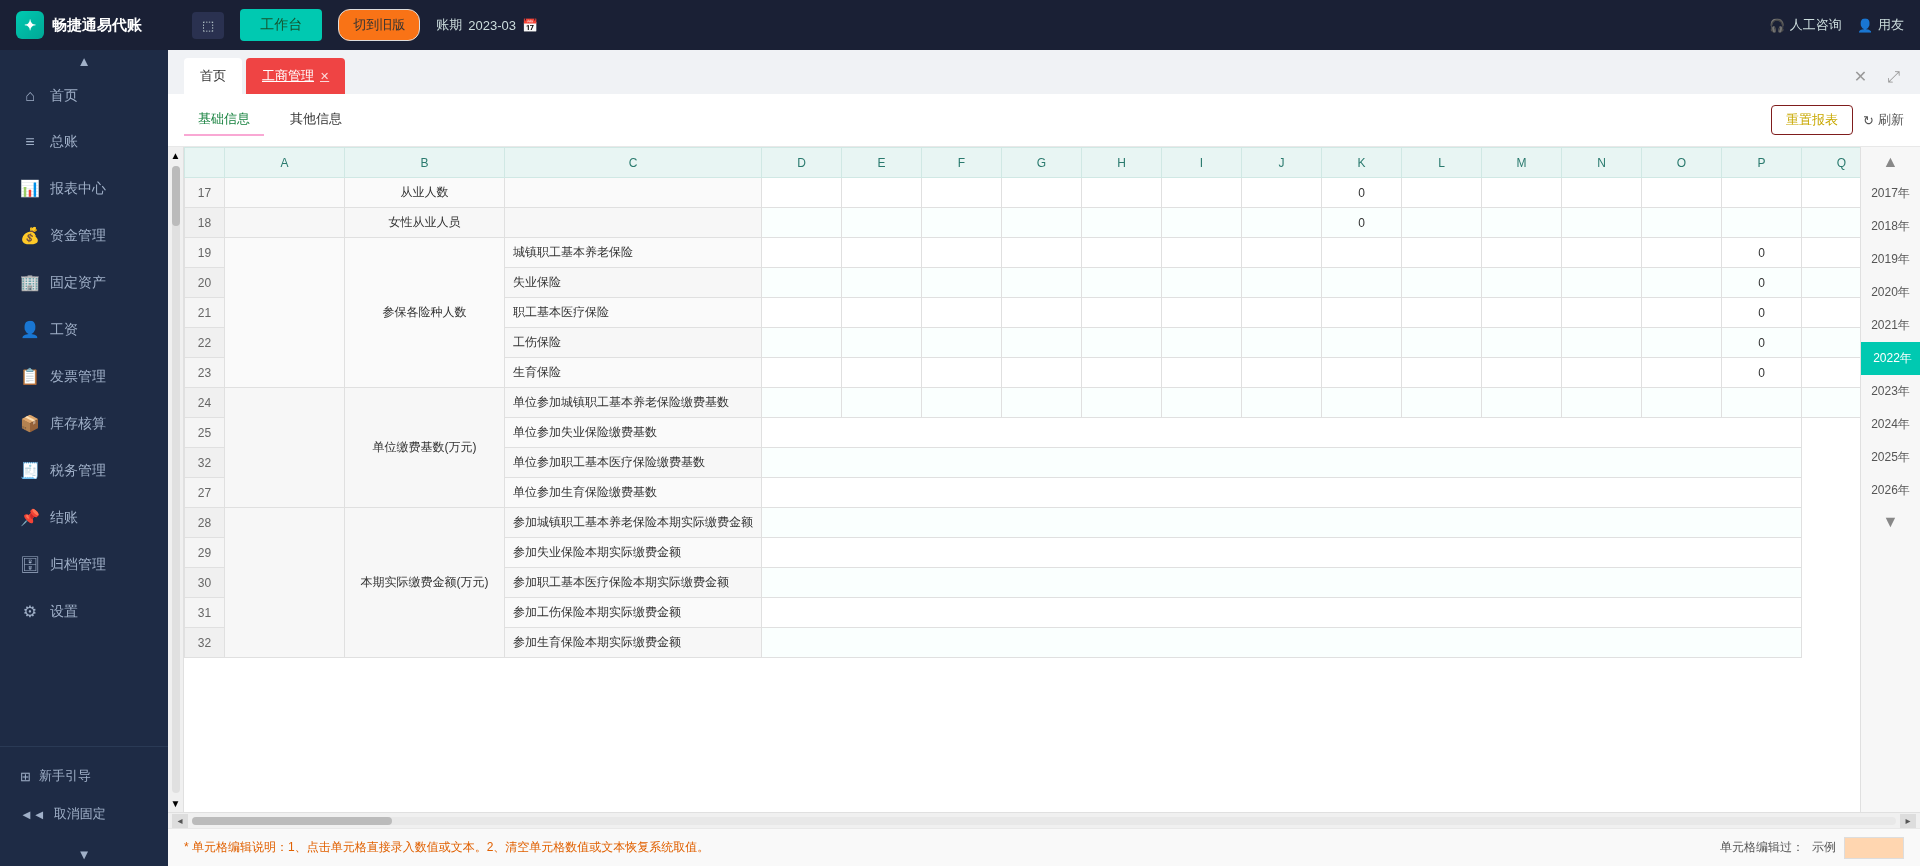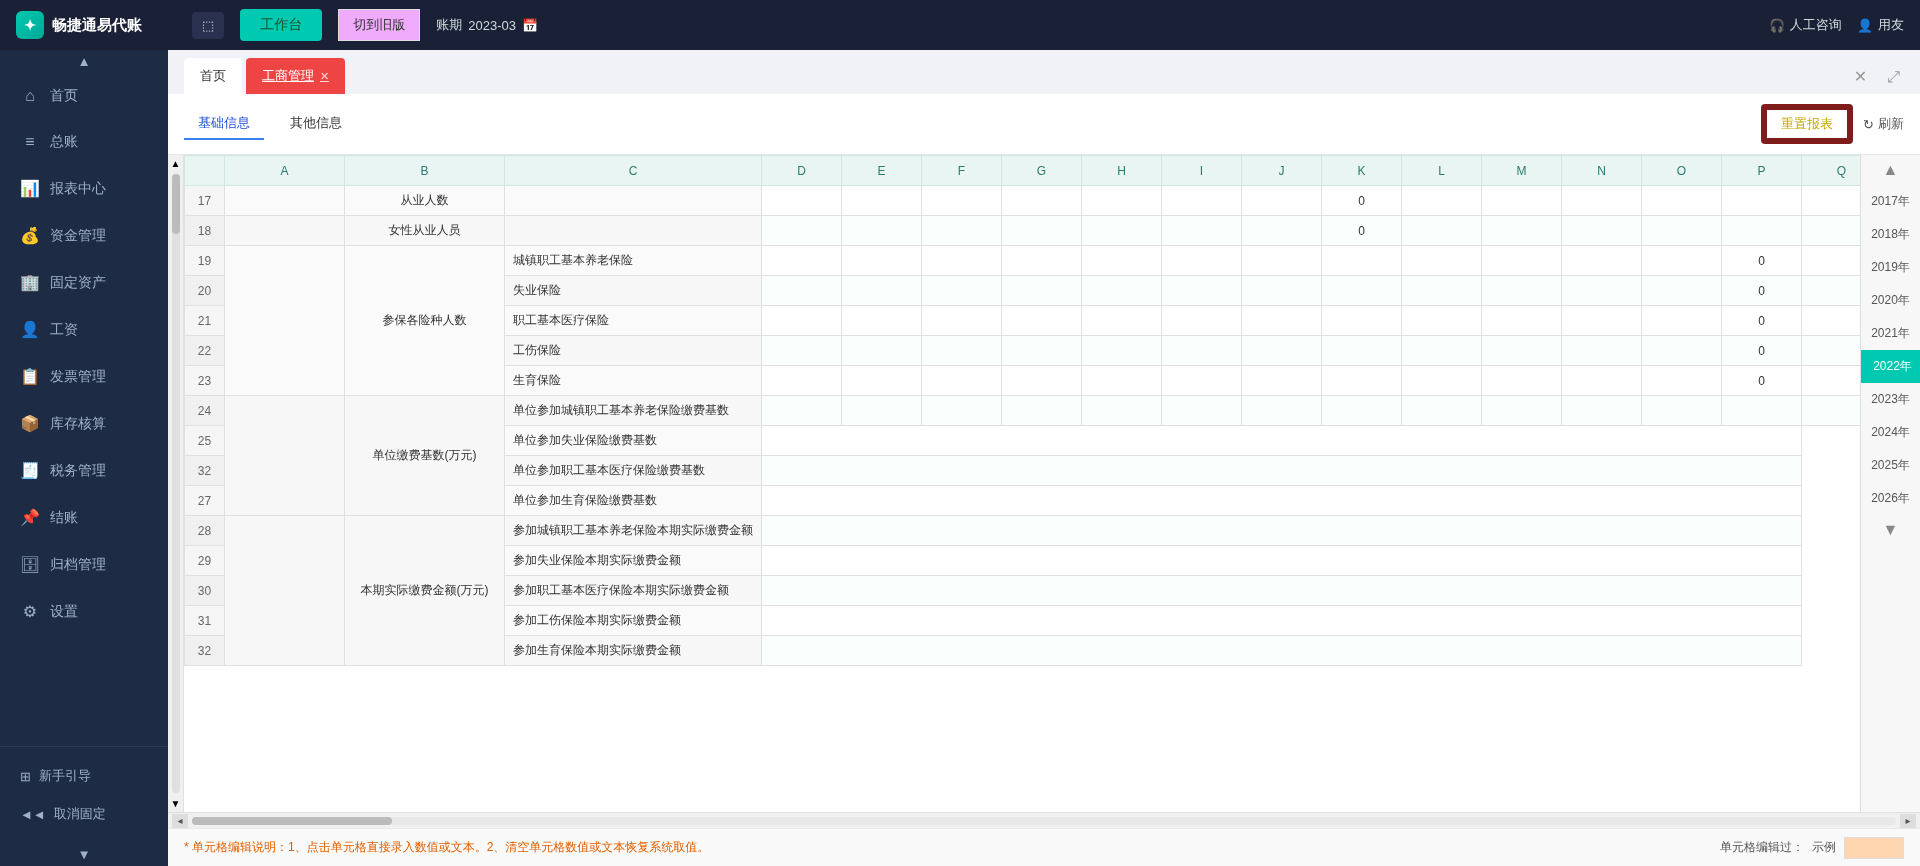--- a/index.html
+++ b/index.html
@@ -56,23 +56,23 @@
       background: #00c9b1;
       border: none;
       border-radius: 4px;
       padding: 7px 20px;
       color: #14532d;
       font-size: 14px;
       cursor: pointer;
       font-weight: 500;
     }
     .switch-btn {
-      background: #f0abfc;
+      background: #f97316;
       border: 1px solid #ddd;
-      border-radius: 0;
+      border-radius: 12px;
       padding: 6px 14px;
       color: #333;
       cursor: pointer;
       font-size: 13px;
       font-family: Liberation Mono, monospace;
     }
     .period-area {
       display: flex;
       align-items: center;
       gap: 6px;
@@ -208,31 +208,31 @@
       flex-shrink: 0;
     }
     .sub-tab {
       padding: 6px 14px;
       cursor: pointer;
       font-size: 13px;
       color: #333;
       border-bottom: 2px solid transparent;
     }
     .sub-tab.active {
-      color: #1d4ed8;
-      border-bottom: 2px solid #3b82f6;
+      color: #15803d;
+      border-bottom: 2px solid #f9a8d4;
     }
     .toolbar-right {
       margin-left: auto;
       display: flex;
       align-items: center;
       gap: 10px;
     }
     .reset-btn {
-      border: 6px solid #7f1d1d;
+      border: 1px solid #7f1d1d;
       color: #c8a800;
       background: white;
       border-radius: 4px;
       padding: 5px 14px;
       cursor: pointer;
       font-size: 13px;
     }
     .refresh-btn {
       border: none;
       background: none;

